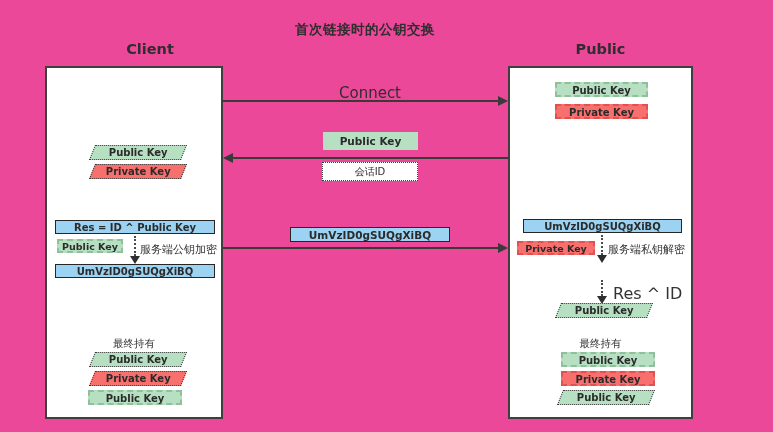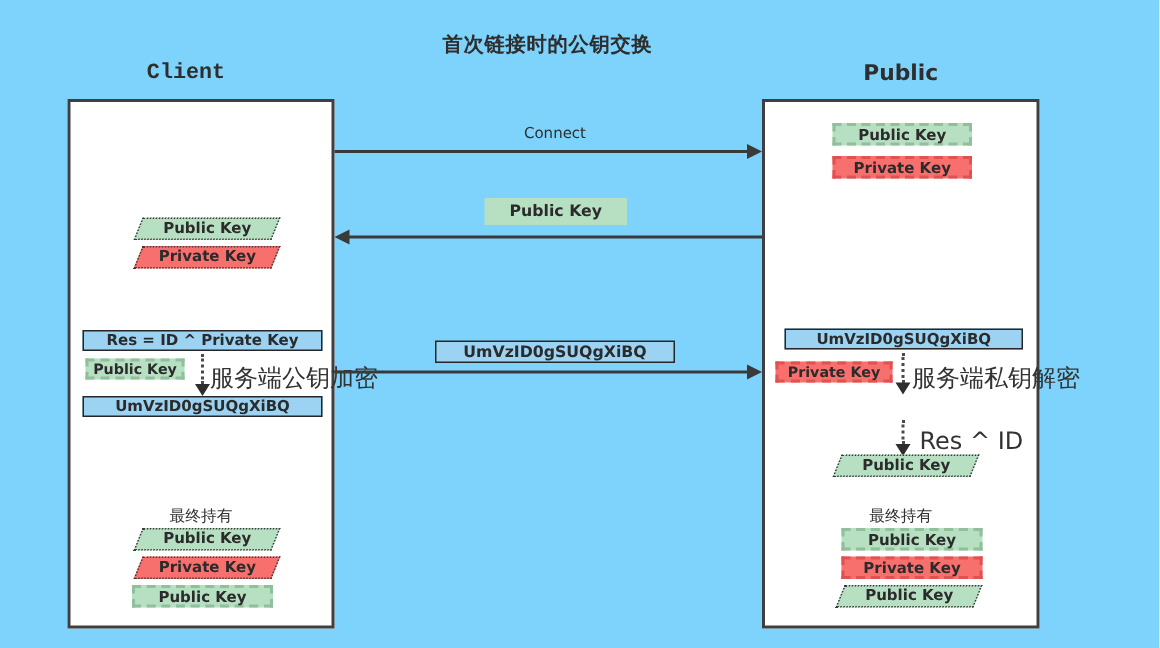--- a/index.html
+++ b/index.html
@@ -1,35 +1,35 @@
 <!DOCTYPE html>
 <html><head>
 <meta charset="utf-8">
 <style>
   html, body { margin: 0; padding: 0; background: #ffffff; }
   .canvas {
     position: relative;
     width: 773px; height: 432px;
-    background: #7dd3fc;
+    background: #ec4899;
     font-family: "DejaVu Sans", "Liberation Sans", sans-serif;
     color: #2e2e2e;
     overflow: hidden;
   }
   .abs { position: absolute; }
   .ctr { text-align: center; }
 
   .diagram-title {
     top: 21px; left: 215px; width: 300px;
     font-size: 13.5px; font-weight: bold; text-align: center;
     letter-spacing: 0.5px;
   }
   .actor-label {
     top: 41px; font-size: 14.5px; font-weight: bold; text-align: center;
   }
-  .client-label { left: 35px; width: 178px; font-family: Liberation Mono, monospace; }
+  .client-label { left: 61px; width: 178px; }
   .server-label { left: 508px; width: 185px; }
 
   .lifeline {
     border: 2px solid #3f3f3f; background: #ffffff;
     top: 66px; height: 349px;
   }
   .client-box { left: 45px; width: 174px; }
   .server-box { left: 508px; width: 181px; }
 
   
@@ -37,40 +37,40 @@
   .ah-right {
     width: 0; height: 0;
     border-top: 5px solid transparent; border-bottom: 5px solid transparent;
     border-left: 10px solid #3a3a3a;
   }
   .ah-left {
     width: 0; height: 0;
     border-top: 5px solid transparent; border-bottom: 5px solid transparent;
     border-right: 10px solid #3a3a3a;
   }
-  .msg-text { font-size: 10px; text-align: center; }
+  .msg-text { font-size: 15px; text-align: center; }
 
   
   .chip {
     font-weight: bold; text-align: center; color: #2b2b2b;
     box-sizing: border-box;
   }
   .fill-green { background: #b7dfc2; }
   .fill-red   { background: #f8706e; }
   .fill-blue  { background: #9cd2f2; }
   .border-dash-green { border: 2px dashed #8fbf9b; }
   .border-dash-red   { border: 2px dashed #e0514f; }
   .border-dot-dark   { border: 1.6px dotted #3c3c3c; }
   .border-solid-dark { border: 1.6px solid #262626; }
 
   .para { transform: skewX(-22deg); }
   .para > span { display: inline-block; transform: skewX(22deg); }
 
   .caption-cn { font-size: 10.5px; text-align: center; color: #333; }
-  .note-cn { font-size: 16px; color: #333; white-space: nowrap; }
+  .note-cn { font-size: 11px; color: #333; white-space: nowrap; }
 
   
   .vdots { width: 0; border-left: 2px dotted #4a4a4a; }
   .ah-down {
     width: 0; height: 0;
     border-left: 5px solid transparent; border-right: 5px solid transparent;
     border-top: 8px solid #2e2e2e;
   }
 
   .whitebox { background: #ffffff; }
@@ -87,25 +87,26 @@
   <div class="abs lifeline client-box"></div>
   <div class="abs lifeline server-box"></div>
 
   <div class="abs msg-text" style="left:325px; top:84px; width:90px;">Connect</div>
   <div class="abs hline" style="left:223px; top:100px; width:276px;"></div>
   <div class="abs ah-right" style="left:498px; top:96px;"></div>
 
   <div class="abs chip fill-green" style="left:323px; top:132px; width:95px; height:18px; line-height:18px; font-size:10.5px;">Public Key</div>
   <div class="abs hline" style="left:232px; top:157px; width:276px;"></div>
   <div class="abs ah-left" style="left:223px; top:153px;"></div>
+  <div class="abs whitebox border-dot-dark ctr" style="left:322px; top:162px; width:94px; height:17px; line-height:17px; font-size:10px;">会话ID</div>
 
   <div class="abs chip para fill-green border-dot-dark" style="left:92px; top:145px; width:92px; height:15px; line-height:14px; font-size:10px;"><span>Public Key</span></div>
   <div class="abs chip para fill-red border-dot-dark" style="left:92px; top:164px; width:92px; height:15px; line-height:14px; font-size:10px;"><span>Private Key</span></div>
 
-  <div class="abs chip fill-blue border-solid-dark" style="left:55px; top:220px; width:160px; height:14px; line-height:13px; font-size:10px;">Res = ID ^ Private Key</div>
+  <div class="abs chip fill-blue border-solid-dark" style="left:55px; top:220px; width:160px; height:14px; line-height:13px; font-size:10px;">Res = ID ^ Public Key</div>
   <div class="abs chip fill-green border-dash-green" style="left:57px; top:239px; width:66px; height:14px; line-height:11px; font-size:9.5px;">Public Key</div>
   <div class="abs vdots" style="left:134px; top:236px; height:20px;"></div>
   <div class="abs ah-down" style="left:130px; top:256px;"></div>
   <div class="abs note-cn" style="left:140px; top:242px;">服务端公钥加密</div>
   <div class="abs chip fill-blue border-solid-dark" style="left:55px; top:264px; width:160px; height:14px; line-height:13px; font-size:10px;">UmVzID0gSUQgXiBQ</div>
 
   <div class="abs chip fill-blue border-solid-dark" style="left:290px; top:227px; width:160px; height:15px; line-height:14px; font-size:10.5px;">UmVzID0gSUQgXiBQ</div>
   <div class="abs hline" style="left:223px; top:247px; width:276px;"></div>
   <div class="abs ah-right" style="left:498px; top:243px;"></div>
 

